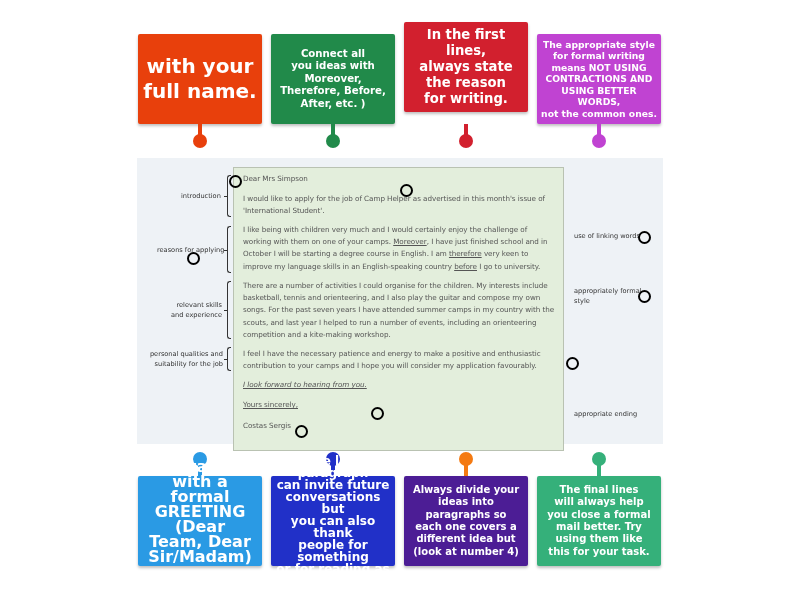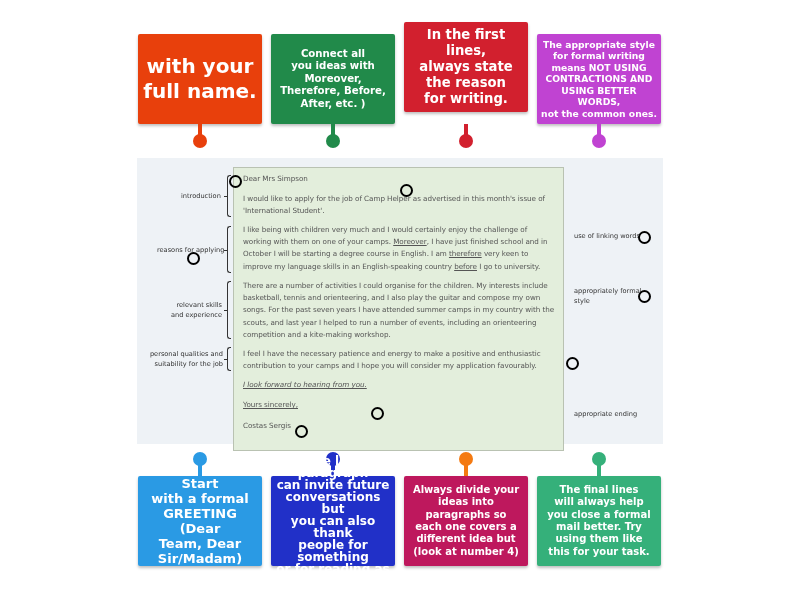--- a/index.html
+++ b/index.html
@@ -115,40 +115,40 @@
 
 <div class="knob" style="left:193px;top:452px;background:#2a9ae4;"></div>
 <div class="stem" style="left:198px;top:462px;height:14px;background:#2a9ae4;"></div>
 <div class="knob" style="left:326px;top:452px;background:#2130c8;"></div>
 <div class="stem" style="left:331px;top:462px;height:14px;background:#2130c8;"></div>
 <div class="knob" style="left:459px;top:452px;background:#f47a12;"></div>
 <div class="stem" style="left:464px;top:462px;height:14px;background:#f47a12;"></div>
 <div class="knob" style="left:592px;top:452px;background:#35b07a;"></div>
 <div class="stem" style="left:597px;top:462px;height:14px;background:#35b07a;"></div>
 
-<div class="card" style="left:138px;top:476px;background:#2a9ae4;font-size:13px;line-height:15px;">
+<div class="card" style="left:138px;top:476px;background:#2a9ae4;font-size:16px;line-height:15px;align-items:flex-end;">
   <div>
       <span>Start</span>
       <span>with a formal</span>
       <span>GREETING (Dear</span>
       <span>Team, Dear</span>
       <span>Sir/Madam)</span>
     </div>
 </div>
 <div class="card" style="left:271px;top:476px;background:#2130c8;font-size:12px;line-height:12px;">
   <div>
       <span>The last paragraph</span>
       <span>can invite future</span>
       <span>conversations but</span>
       <span>you can also thank</span>
       <span>people for something</span>
       <span>or for reading as well.</span>
     </div>
 </div>
-<div class="card" style="left:404px;top:476px;background:#be185d;font-size:10px;line-height:12.3px;">
+<div class="card" style="left:404px;top:476px;background:#4c1d95;font-size:10px;line-height:12.3px;">
   <div>
       <span>Always divide your</span>
       <span>ideas into</span>
       <span>paragraphs so</span>
       <span>each one covers a</span>
       <span>different idea but</span>
       <span>(look at number 4)</span>
     </div>
 </div>
 <div class="card" style="left:537px;top:476px;background:#35b07a;font-size:10px;line-height:12.3px;">

